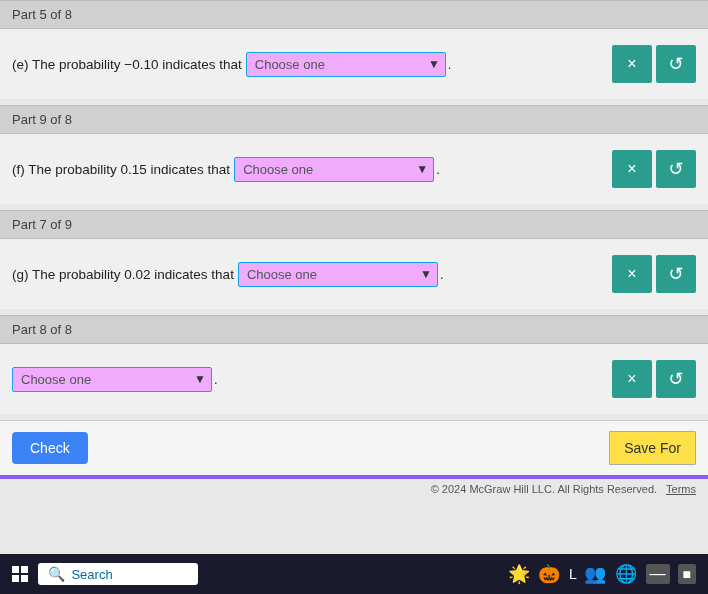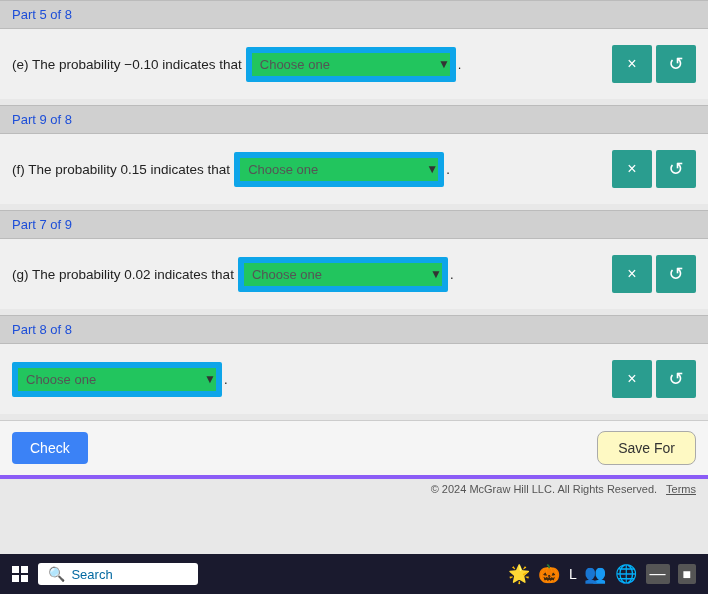--- a/index.html
+++ b/index.html
@@ -20,21 +20,21 @@
     }
 
     .part-section {
       margin-bottom: 6px;
     }
 
     .part-header {
       background: #d0d0d0;
       padding: 6px 12px;
       font-size: 13px;
-      color: #1d4ed8;
+      color: #404040;
       border-top: 1px solid #bbb;
       border-bottom: 1px solid #bbb;
     }
 
     .part-body {
       background: #f0f0f0;
       padding: 16px 12px;
       display: flex;
       align-items: center;
       justify-content: space-between;
@@ -48,22 +48,22 @@
       flex-wrap: wrap;
     }
 
     .part-question-text {
       font-size: 13.5px;
       color: #222;
       margin-right: 4px;
     }
 
     .dropdown-select {
-      border: 6px solid #0ea5e9;
-      background: #22c55e;
+      border: 1px solid #0ea5e9;
+      background: #f0abfc;
       padding: 4px 24px 4px 8px;
       font-size: 13px;
       color: #555;
       appearance: none;
       -webkit-appearance: none;
       cursor: pointer;
       min-width: 120px;
       position: relative;
       border-radius: 2px;
     }
@@ -130,27 +130,27 @@
       background: #3b82f6;
       color: white;
       border: none;
       padding: 8px 18px;
       font-size: 14px;
       cursor: pointer;
       border-radius: 4px;
     }
 
     .btn-save {
-      background: #fef9c3;
+      background: #fde047;
       color: #333;
       border: 1px solid #aaa;
-      padding: 8px 20px;
+      padding: 8px 14px;
       font-size: 14px;
       cursor: pointer;
-      border-radius: 8px;
+      border-radius: 1px;
     }
 
     .footer-bar {
       background: #e8e8e8;
       padding: 4px 12px;
       font-size: 11px;
       color: #555;
       text-align: right;
       border-top: 4px solid #8b5cf6;
     }

